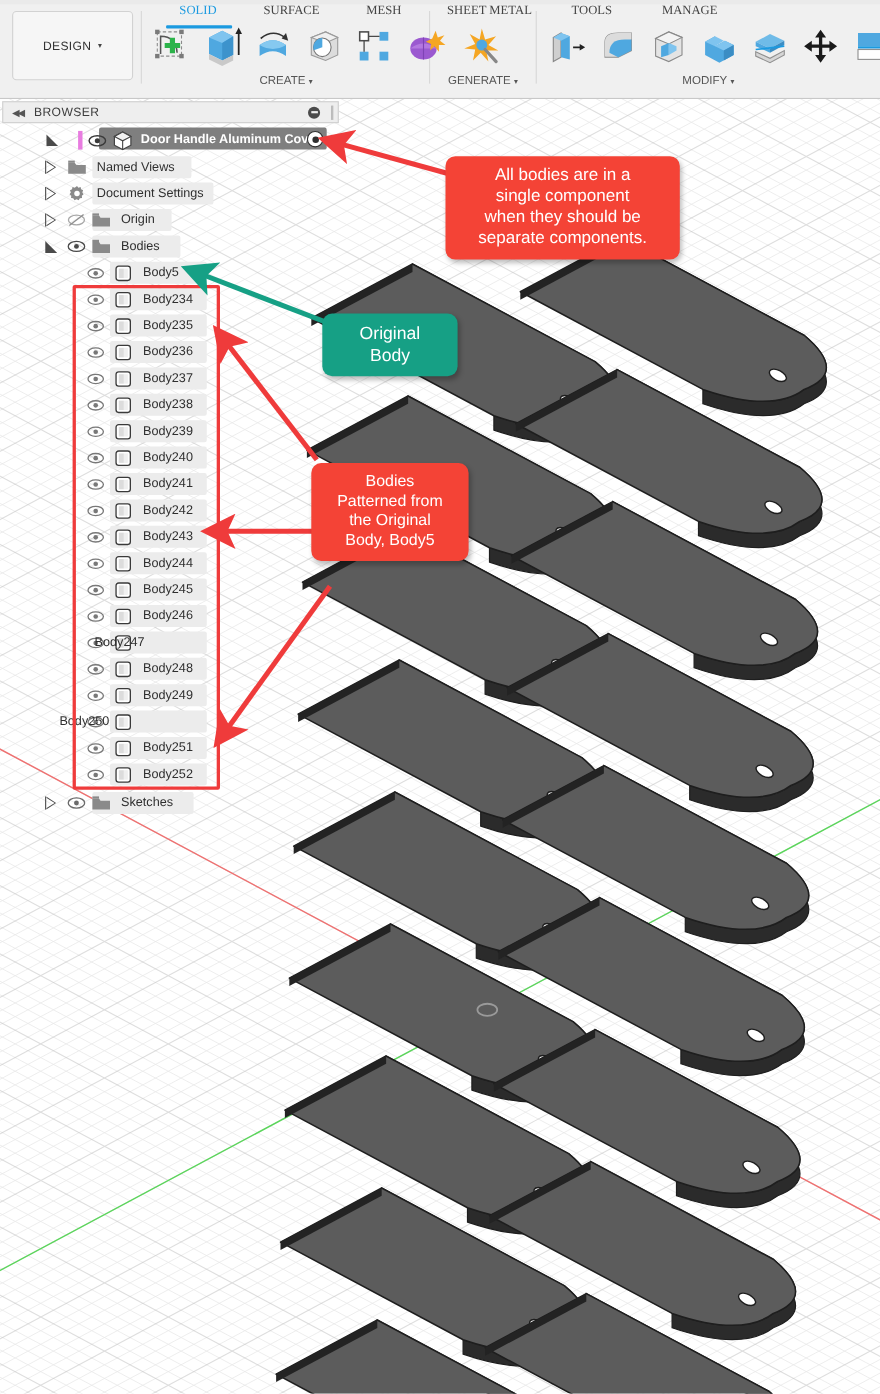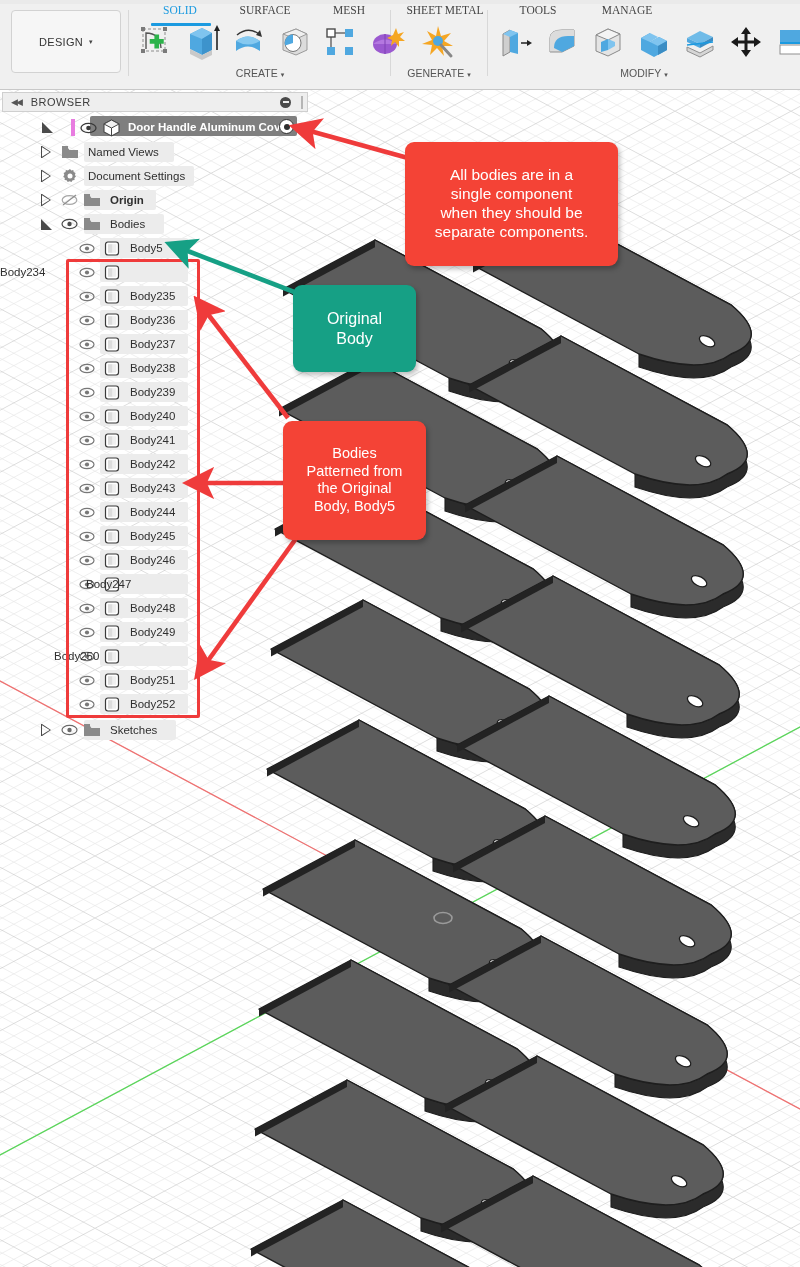--- a/index.html
+++ b/index.html
@@ -130,21 +130,21 @@
   
   .viewport {
     position: absolute; left: 0; top: 90px; width: 800px; height: 1177px;
     background: #ffffff; z-index: 0;
   }
 
   
   .callout {
     position: absolute; z-index: 40; border-radius: 9px;
     color: #ffffff; text-align: center; line-height: 1.22;
-    padding: 24px 12px;
+    padding: 9px 12px;
     box-shadow: 2px 3px 5px rgba(0,0,0,.26);
   }
   .callout.red { background: #f44336; }
   .callout.green { background: #16a085; }
   .callout .ln { display: block; white-space: nowrap; }
 
   .red-rect {
     position: absolute; z-index: 35;
     border: 3px solid #ef3b3b; border-radius: 2px;
   }
@@ -1237,21 +1237,21 @@
             <ellipse cx="8.5" cy="6" rx="7.3" ry="4.4" fill="none" stroke="#a8a8a8" stroke-width="1.2"></ellipse>
             <line x1="2" y1="11" x2="15" y2="1" stroke="#8e8e8e" stroke-width="1.2"></line>
           </svg>
       </div>
       <div class="folder" style="left:83px; top:5px;">
         <svg width="18" height="14" viewBox="0 0 18 14">
             <path d="M1 3 h6 l1.4 2 h8.6 v8 h-16 z" fill="#8a8a8a"></path>
             <rect x="1" y="1" width="6" height="2" fill="#8a8a8a"></rect>
           </svg>
       </div>
-      <span class="rlabel" style="margin-left:110px;font-weight:bold;">Origin</span>
+      <span class="rlabel" style="margin-left:110px;">Origin</span>
     </div>
 
     <div class="row">
       <div class="row-pill" style="left:84px; width:80px;"></div>
       <div class="tri-open" style="left:41px; top:7px;"></div>
       <div class="eye" style="left:61px; top:6px; width:17px; height:12px;">
         <svg width="17" height="12" viewBox="0 0 17 12">
             <ellipse cx="8.5" cy="6" rx="7.5" ry="4.6" fill="none" stroke="#4a4a4a" stroke-width="1.2"></ellipse>
             <circle cx="8.5" cy="6" r="2.2" fill="#4a4a4a"></circle>
           </svg>
@@ -1287,21 +1287,21 @@
             <svg width="16" height="11" viewBox="0 0 16 11">
               <ellipse cx="8" cy="5.5" rx="7" ry="4.2" fill="none" stroke="#787878" stroke-width="1.2"></ellipse>
               <circle cx="8" cy="5.5" r="2.1" fill="#787878"></circle>
             </svg>
           </div>
           <div class="bodyicon" style="left:103px; top:4px;"><svg width="18" height="17" viewBox="0 0 18 17">
               <rect x="2.5" y="2" width="13" height="13" rx="2.4" fill="#ffffff" stroke="#3a3a3a" stroke-width="1.2"></rect>
               <rect x="5" y="4.2" width="4.6" height="8.6" fill="#dcdcdc"></rect>
               <rect x="9.6" y="4.2" width="3.6" height="8.6" fill="#efefef"></rect>
             </svg></div>
-          <span class="rlabel" style="">Body234</span>
+          <span class="rlabel" style="margin-left:130px;">Body234</span>
         </div>
         <div class="row">
           <div class="row-pill" style="left:100px; width:88px;"></div>
           <div class="eye" style="left:79px; top:7px; width:16px; height:11px;">
             <svg width="16" height="11" viewBox="0 0 16 11">
               <ellipse cx="8" cy="5.5" rx="7" ry="4.2" fill="none" stroke="#787878" stroke-width="1.2"></ellipse>
               <circle cx="8" cy="5.5" r="2.1" fill="#787878"></circle>
             </svg>
           </div>
           <div class="bodyicon" style="left:103px; top:4px;"><svg width="18" height="17" viewBox="0 0 18 17">

